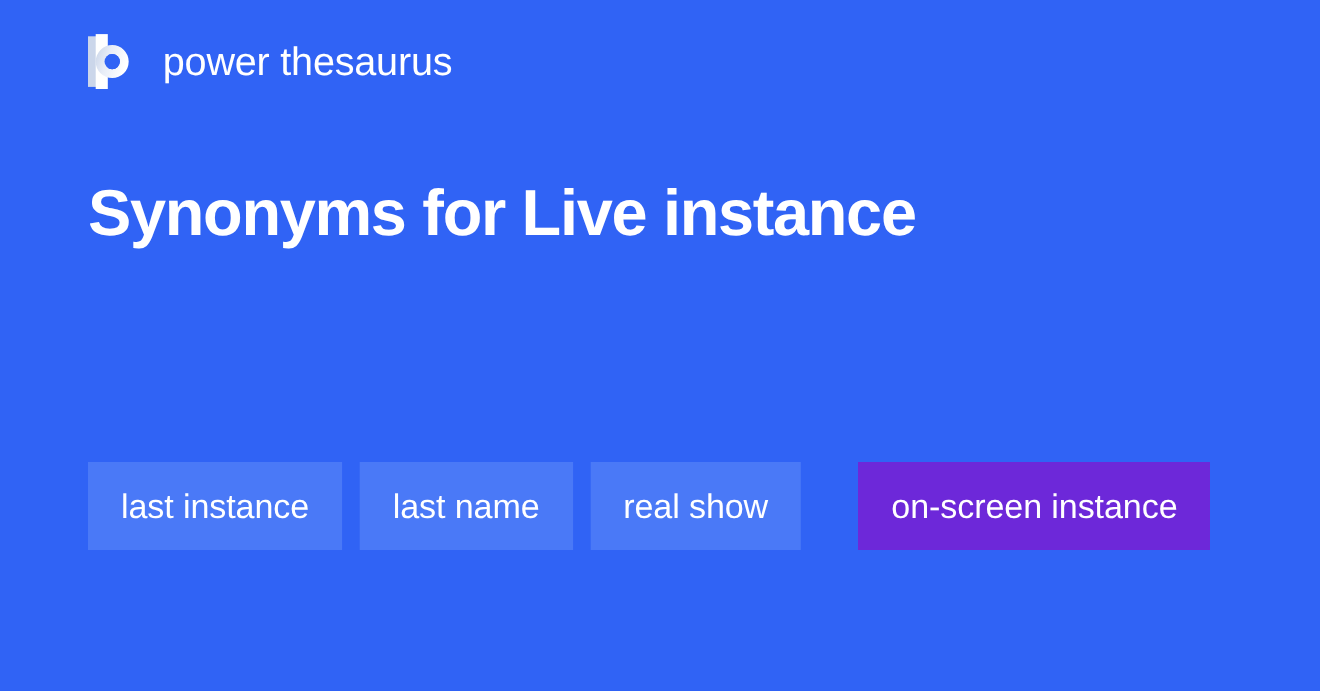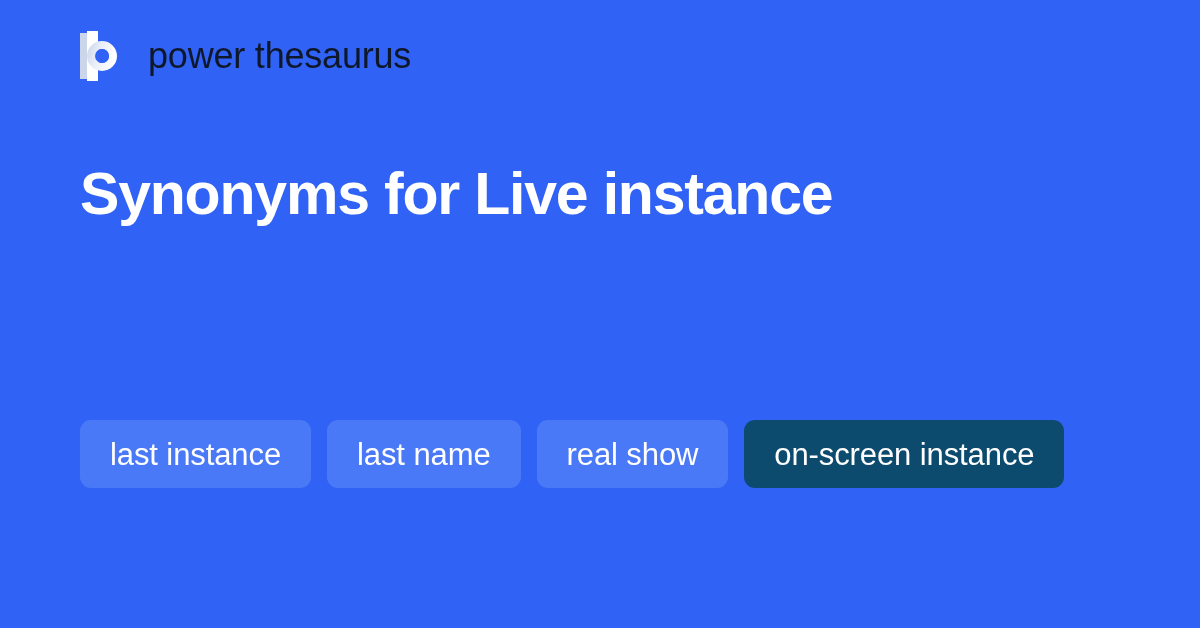--- a/index.html
+++ b/index.html
@@ -35,21 +35,21 @@
     gap: 22px;
     height: 56px;
   }
   .brand-logo {
     width: 46px;
     height: 50px;
     display: block;
     flex: 0 0 auto;
   }
   .brand-name {
-    color: #0f172a;
+    color: #ffffff;
     font-size: 36px;
     font-weight: 500;
     letter-spacing: -0.2px;
     line-height: 1;
     white-space: nowrap;
   }
 
   
   .headline {
     position: absolute;
@@ -69,34 +69,34 @@
     position: absolute;
     left: 80px;
     top: 420px;
     width: 1040px;
     display: flex;
     flex-wrap: wrap;
     gap: 16px;
     align-content: flex-start;
   }
   .chip {
-    height: 68px;
+    height: 80px;
     padding: 0 30px;
     display: flex;
     align-items: center;
     justify-content: center;
     background: #4a79f7;
     color: #ffffff;
     font-size: 31px;
     font-weight: 400;
     letter-spacing: -0.1px;
     line-height: 1;
     white-space: nowrap;
     border: none;
-    border-radius: 11px;
+    border-radius: 0;
     font-family: inherit;
     cursor: pointer;
   }
 </style>
 </head>
 <body style="background: rgb(48, 99, 245);">
 
 <div class="card" style="background: rgb(48, 99, 245);">
 
   <div class="brand">
@@ -120,16 +120,16 @@
     </svg>
     <span class="brand-name">power thesaurus</span>
   </div>
 
   <h1 class="headline">Synonyms for Live instance</h1>
 
   <div class="chips">
     <button class="chip" style="background: rgb(74, 121, 247);">last instance</button>
     <button class="chip" style="background: rgb(74, 121, 247);">last name</button>
     <button class="chip" style="background: rgb(74, 121, 247);">real show</button>
-    <button class="chip" style="background: #0c4a6e;">on-screen instance</button>
+    <button class="chip" style="background: #6d28d9; margin-left: 36px;">on-screen instance</button>
   </div>
 
 </div>
 
 </body></html>

